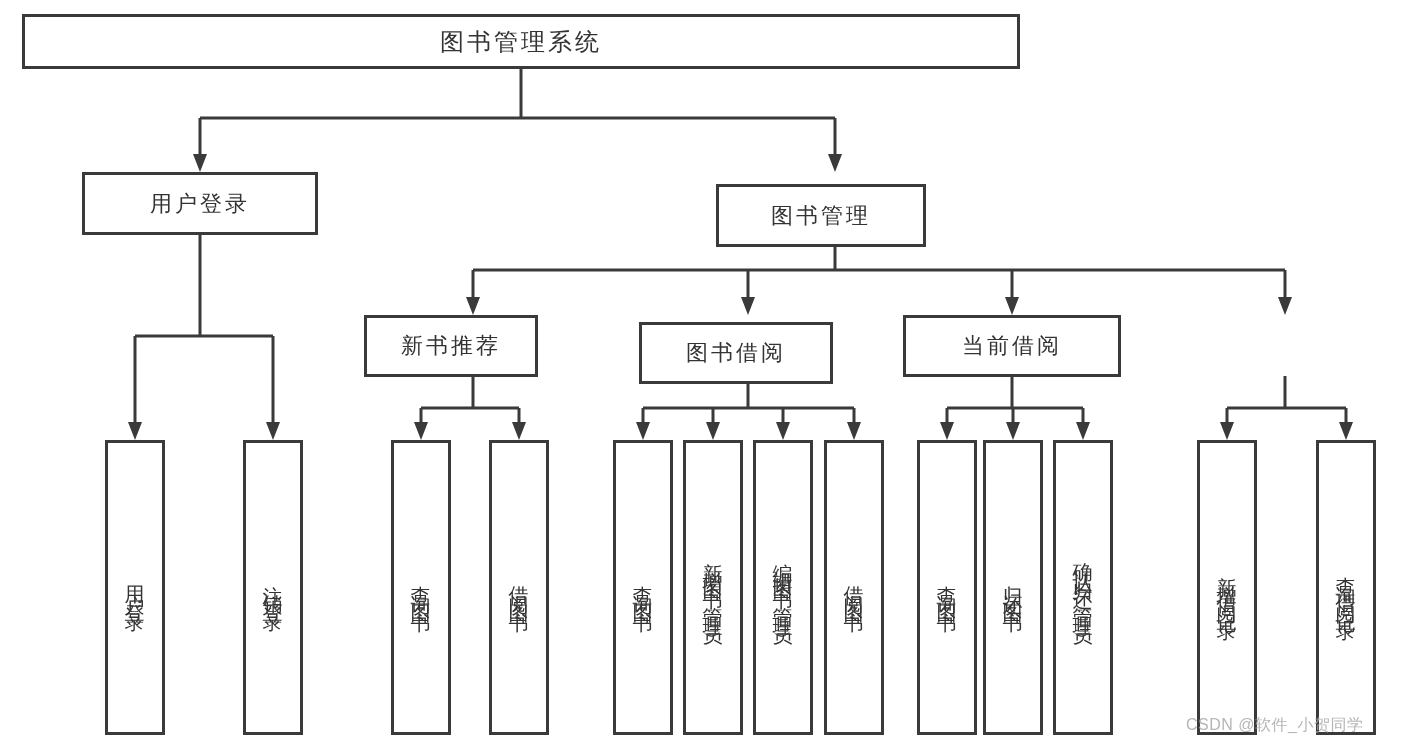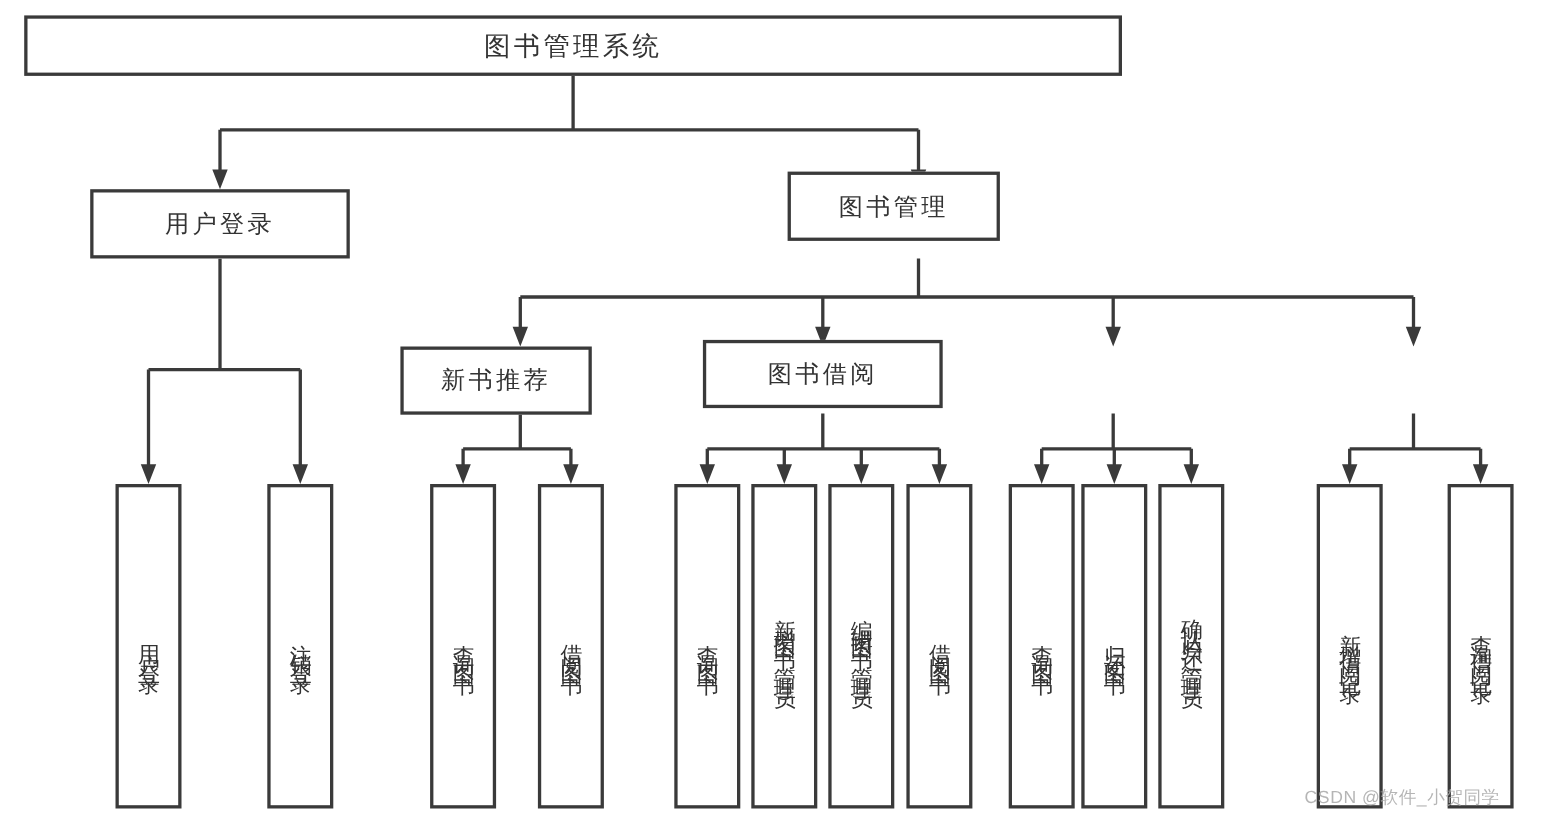--- a/index.html
+++ b/index.html
@@ -72,29 +72,32 @@
          M1339 422 L1353 422 L1346 440 Z" fill="#3a3a3a" stroke="none"></path>
   </svg>
 
   <div class="box root" style="left:22px;top:14px;width:998px;height:55px">
     <span class="hlabel">图书管理系统</span>
   </div>
 
   <div class="box" style="left:82px;top:172px;width:236px;height:63px">
     <span class="hlabel">用户登录</span>
   </div>
-  <div class="box" style="left:716px;top:156px;width:193px;height:63px">
+  <div class="box" style="left:716px;top:184px;width:210px;height:63px">
     <span class="hlabel">图书管理</span>
   </div>
 
   <div class="box" style="left:364px;top:315px;width:174px;height:62px">
     <span class="hlabel">新书推荐</span>
   </div>
-  <div class="box" style="left:639px;top:309px;width:218px;height:62px">
+  <div class="box" style="left:639px;top:322px;width:194px;height:62px">
     <span class="hlabel">图书借阅</span>
+  </div>
+  <div class="box" style="left:903px;top:315px;width:218px;height:62px">
+    <span class="hlabel">当前借阅</span>
   </div>
 
   <div class="box" style="left:105px;top:440px;width:60px;height:295px">
     <span class="vlabel">用户登录</span>
   </div>
   <div class="box" style="left:243px;top:440px;width:60px;height:295px">
     <span class="vlabel">注销登录</span>
   </div>
 
   <div class="box" style="left:391px;top:440px;width:60px;height:295px">

